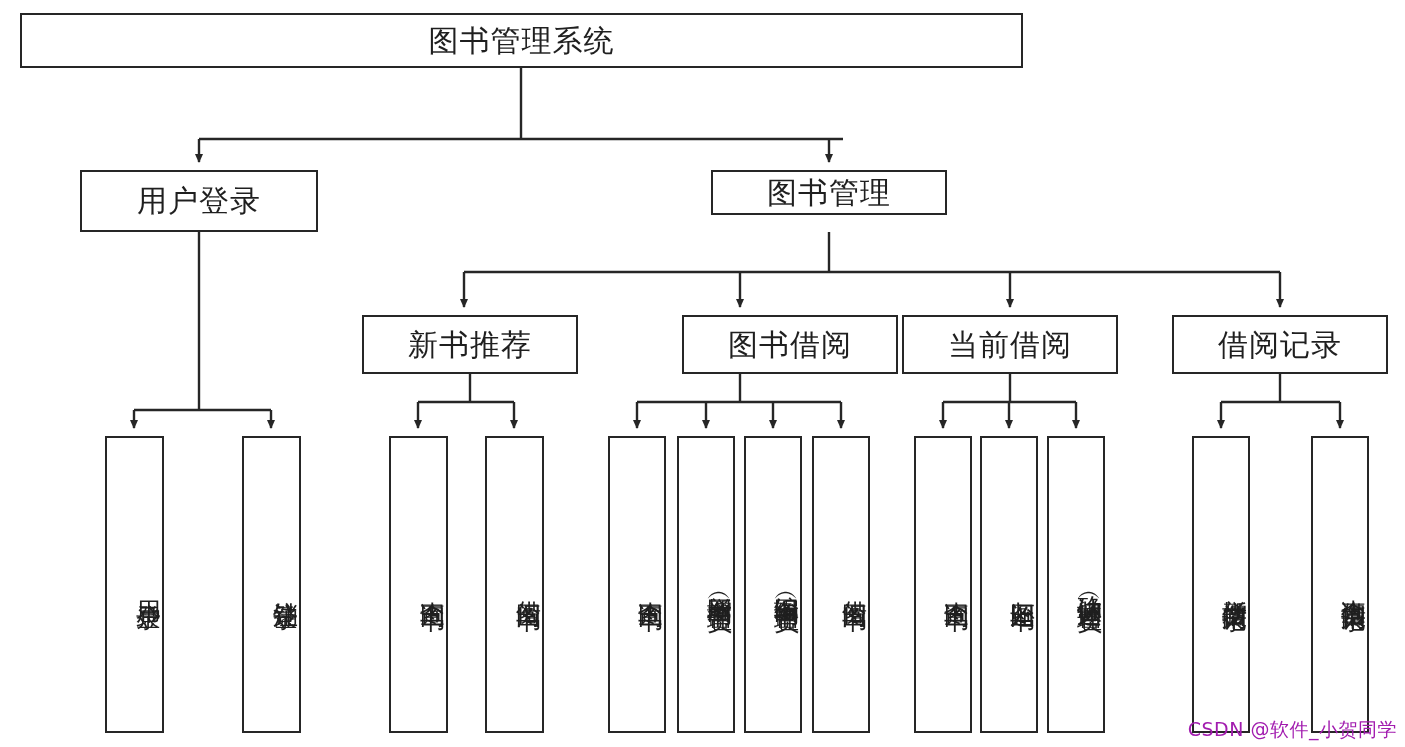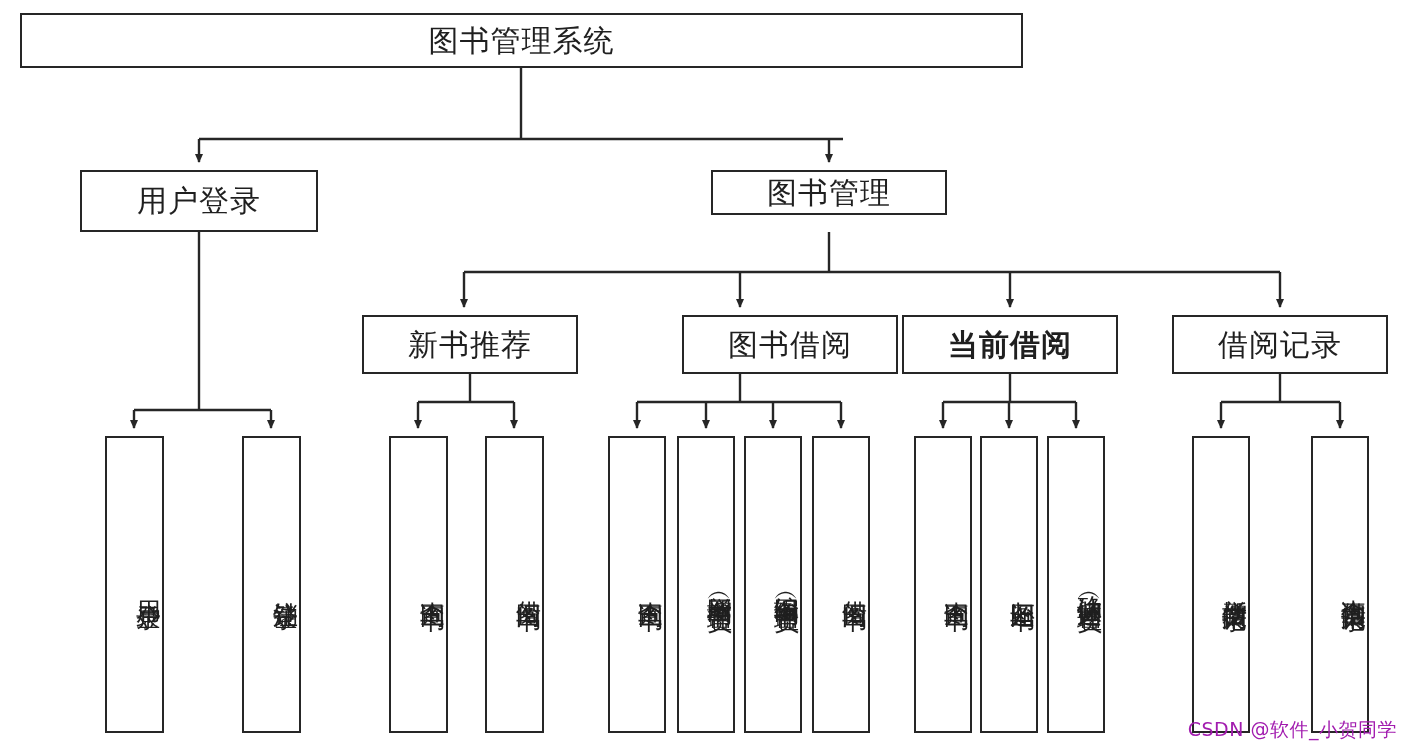--- a/index.html
+++ b/index.html
@@ -131,21 +131,21 @@
   </div>
 
   <div class="node horiz" style="left:362px; top:315px; width:216px; height:59px;">
     <span>新书推荐</span>
   </div>
 
   <div class="node horiz" style="left:645px; top:315px; width:216px; height:59px;margin-left:37px;">
     <span>图书借阅</span>
   </div>
 
-  <div class="node horiz" style="left:902px; top:315px; width:216px; height:59px;font-weight:bold;">
+  <div class="node horiz" style="left:902px; top:315px; width:216px; height:59px;">
     <span>当前借阅</span>
   </div>
 
   <div class="node horiz" style="left:1172px; top:315px; width:216px; height:59px;">
     <span>借阅记录</span>
   </div>
 
   <div class="node vert" style="left:105px; top:436px; width:59px; height:297px;">
     <span>用户登录</span>
   </div>

